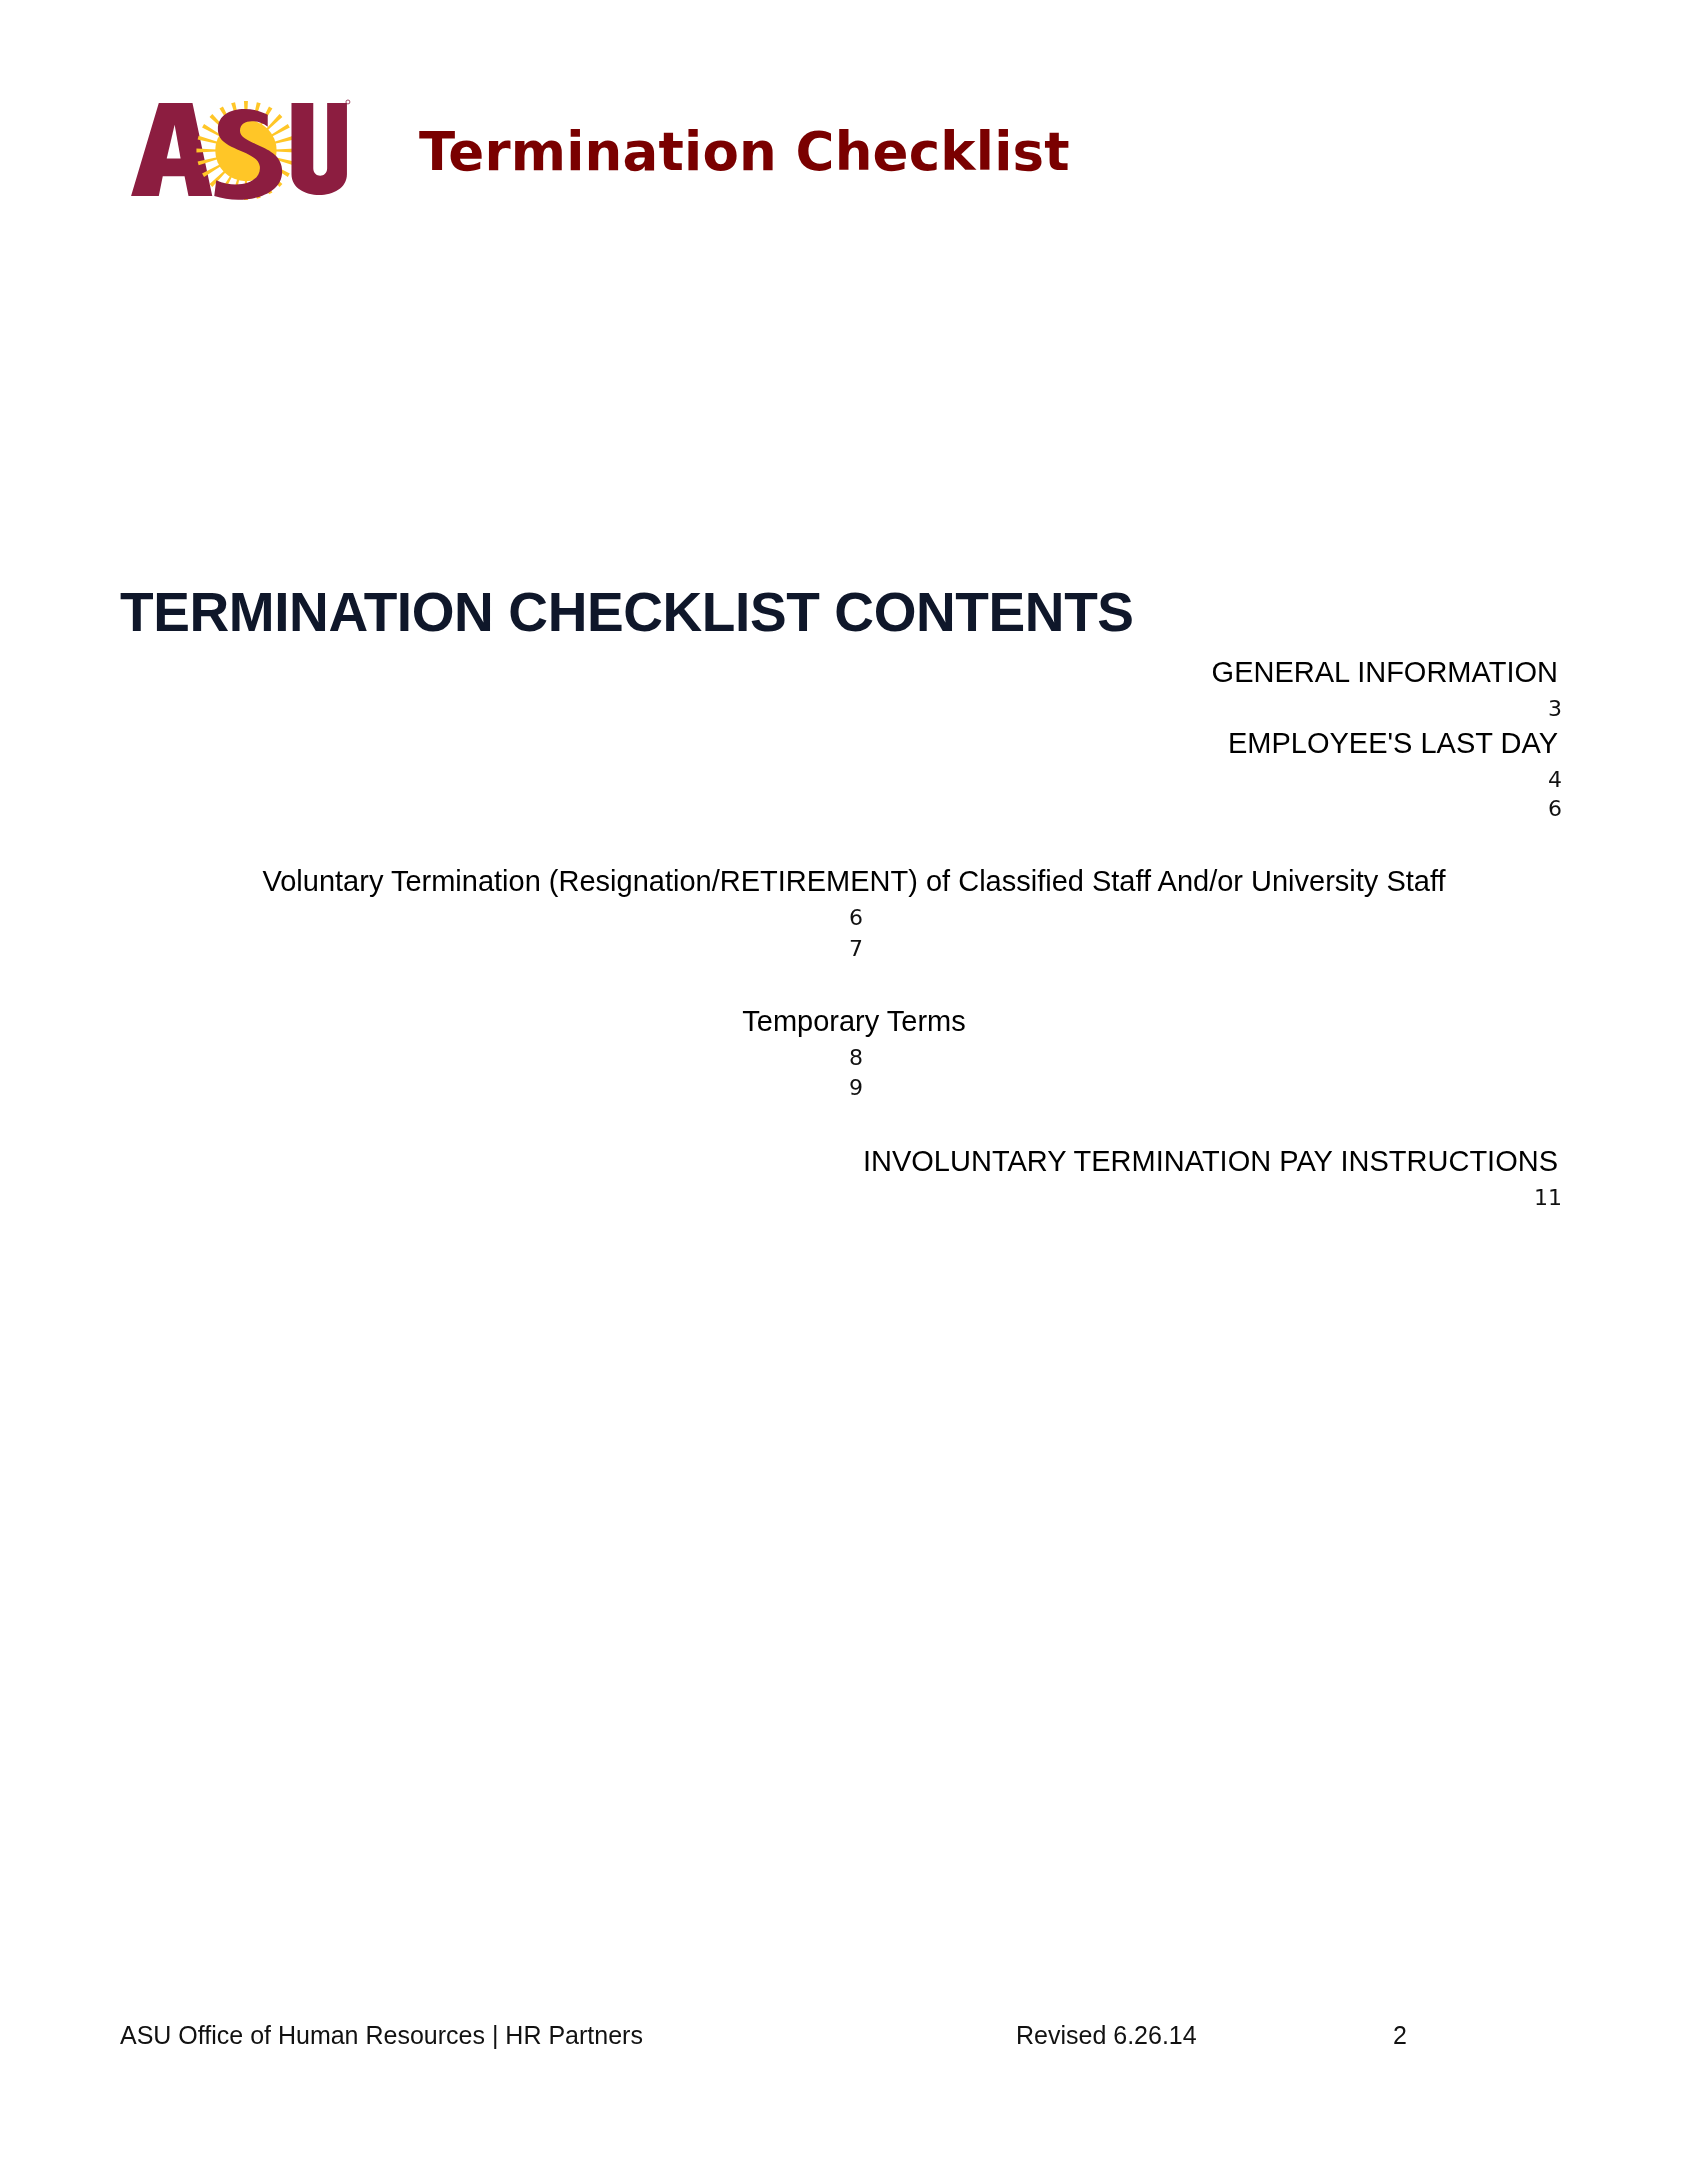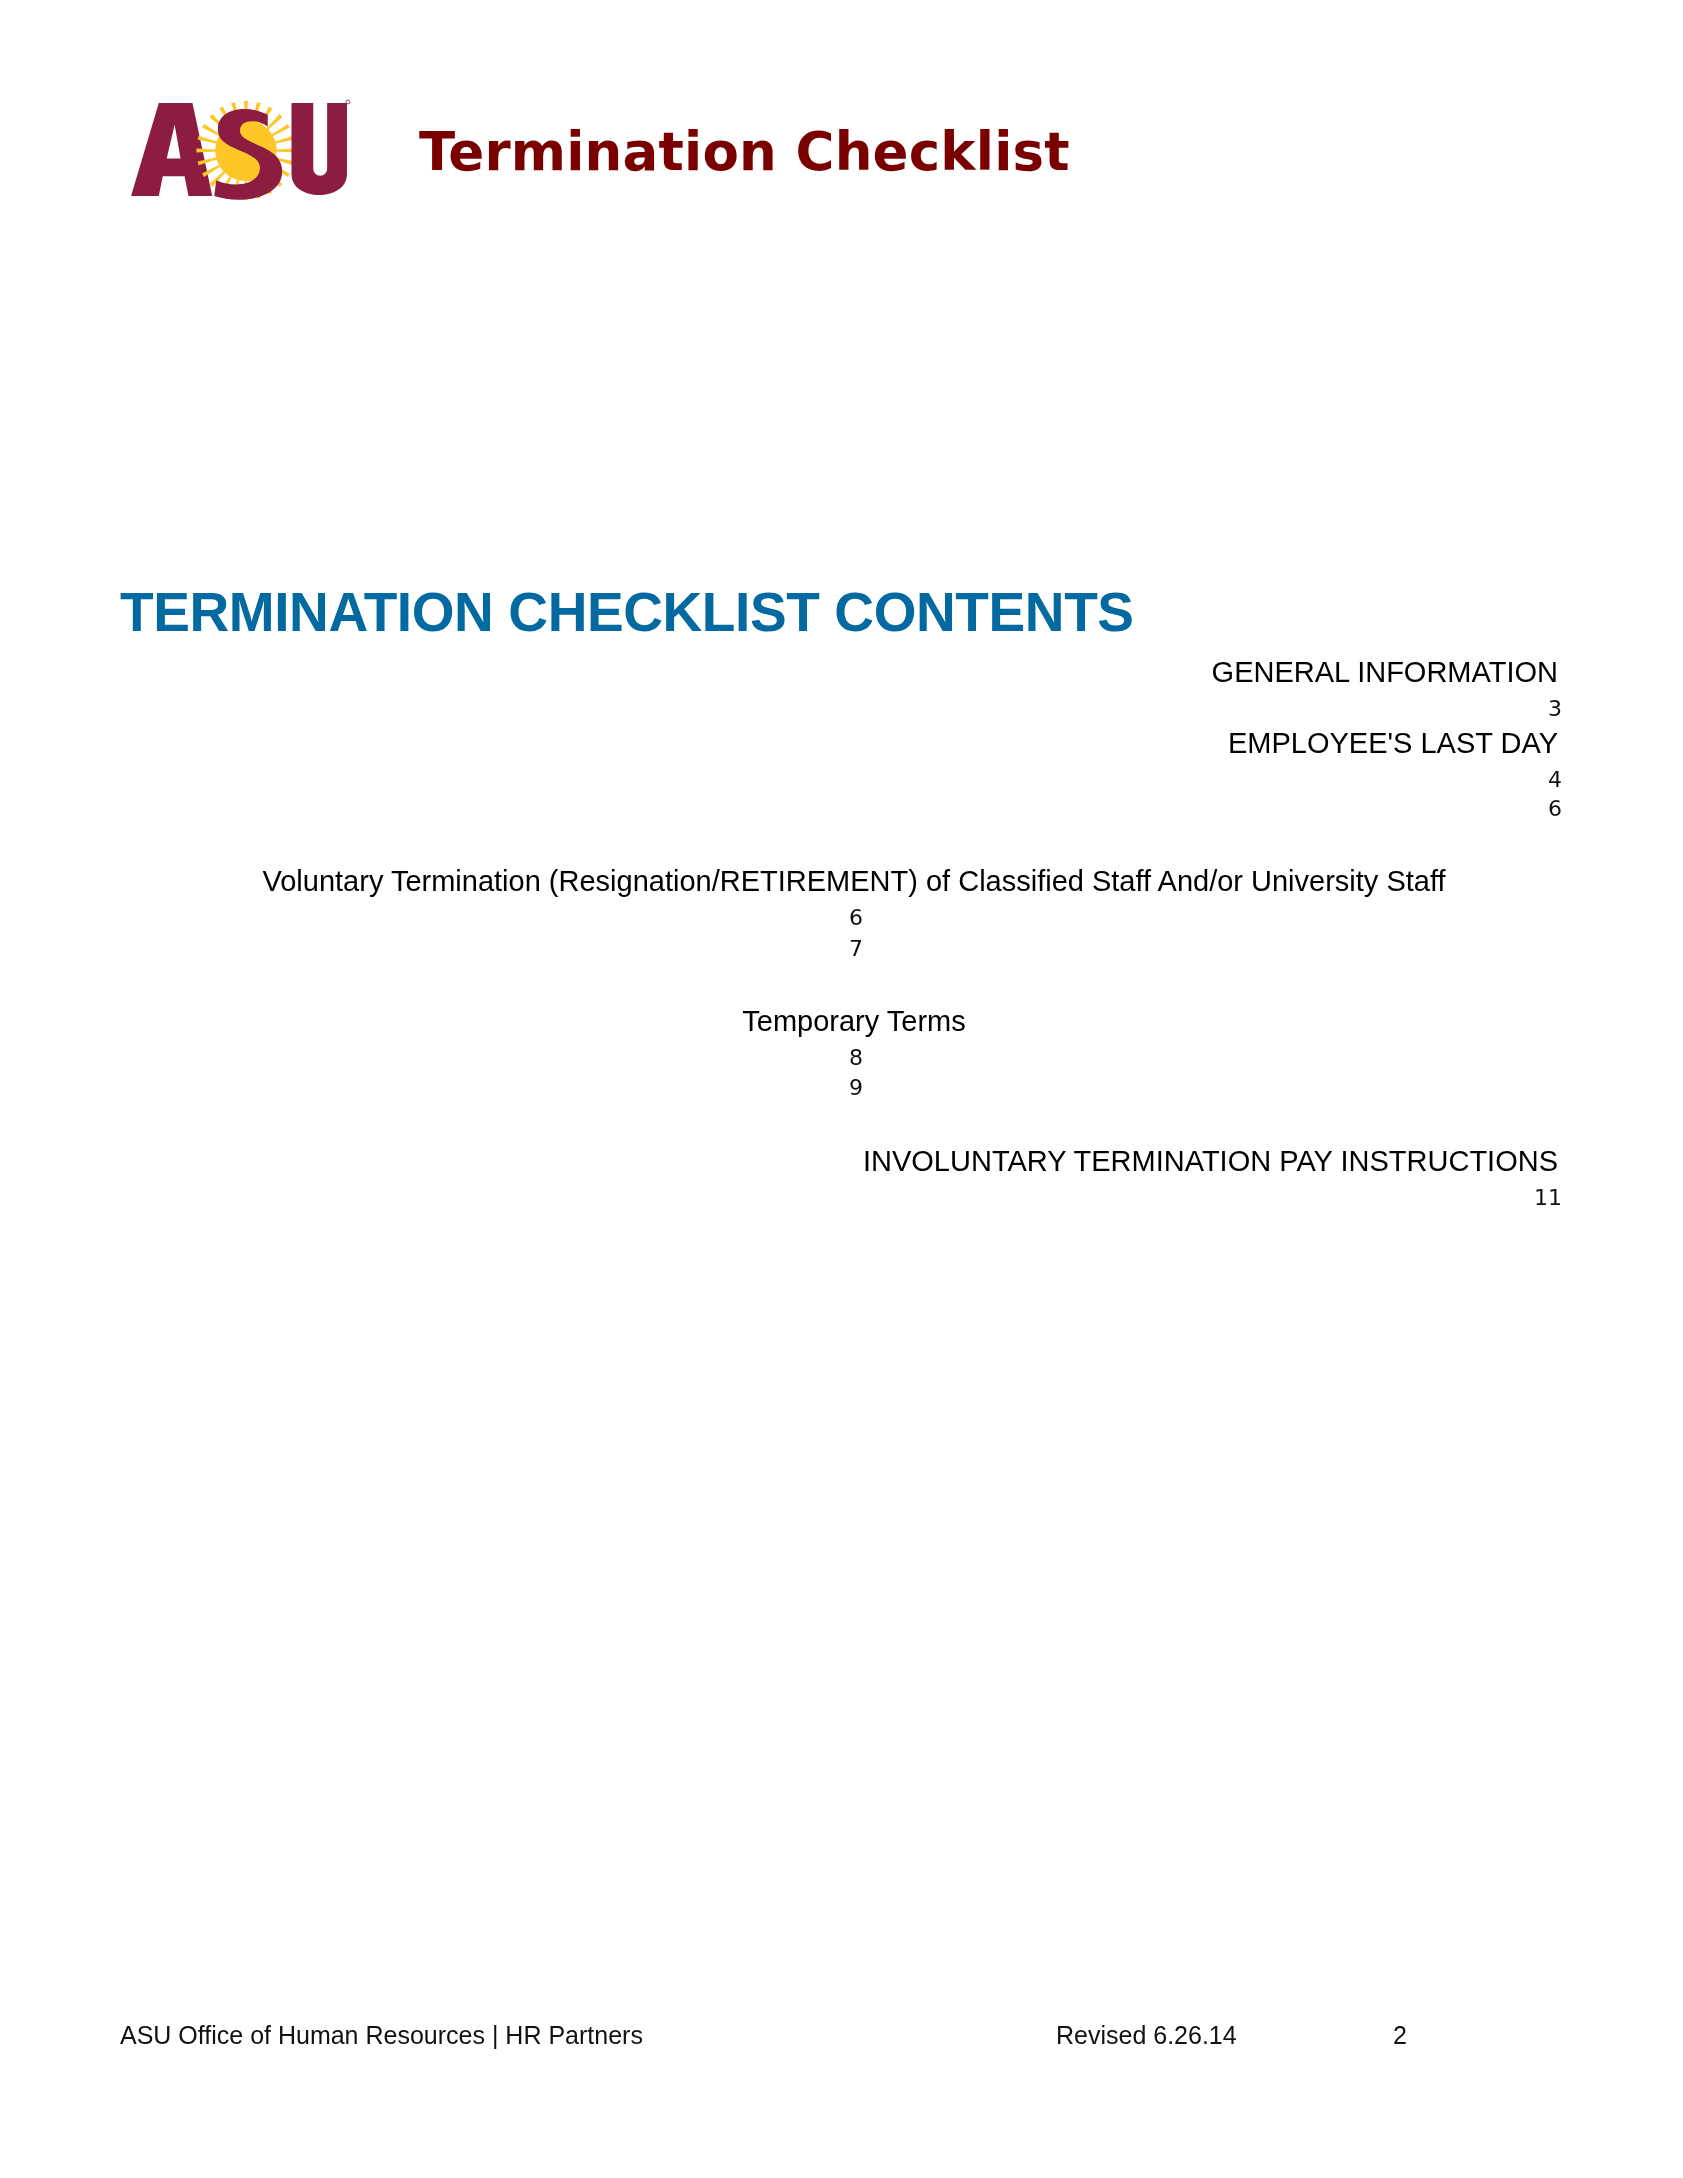--- a/index.html
+++ b/index.html
@@ -11,21 +11,21 @@
   .doc-title {
     position: absolute; left: 419px; top: 116px;
     font-family: "DejaVu Sans", sans-serif; font-weight: bold;
     font-size: 53px; line-height: 71px; color: #7a0000; white-space: nowrap;
     letter-spacing: 0.2px;
   }
 
   .toc-heading {
     position: absolute; left: 120px; top: 578px;
     font-family: "Liberation Sans", sans-serif; font-weight: bold;
-    font-size: 55px; line-height: 69px; color: #0369a1; white-space: nowrap;
+    font-size: 55px; line-height: 69px; color: #0f172a; white-space: nowrap;
     letter-spacing: -0.4px;
   }
 
   .toc { position: absolute; left: 0; top: 0; width: 1683px; }
   .toc-row {
     position: absolute; right: 121px; height: 40px;
     display: flex; align-items: flex-end;
     font-family: "Liberation Sans", sans-serif; color: #000; flex-direction: column;
   }
   .toc-row.level-1 { left: 120px; }
@@ -36,21 +36,21 @@
     background-image: radial-gradient(circle, #222 1.1px, transparent 1.5px);
     background-size: 6.8px 4px; background-repeat: repeat-x;
     background-position: left 32px;
   }
   .toc-page { font-family: "DejaVu Sans", sans-serif; font-size: 22px; line-height: 40px; white-space: nowrap; color: #111; position: relative; top: -3px; }
 
   .footer { position: absolute; top: 2020px; left: 0; width: 1683px; height: 30px;
     font-family: "Liberation Sans", sans-serif; font-size: 25px; line-height: 30px; color: #111; }
   .footer span { position: absolute; top: 0; white-space: nowrap; }
   .footer-org { left: 120px; }
-  .footer-rev { left: 1016px; margin-left: 40px; }
+  .footer-rev { left: 1016px; }
   .footer-page { left: 1393px; }
 </style>
 </head>
 <body>
 
 <div class="page">
 
   <div class="logo">
     <svg width="222" height="101" viewBox="0 0 224 102" xmlns="http://www.w3.org/2000/svg">
 

